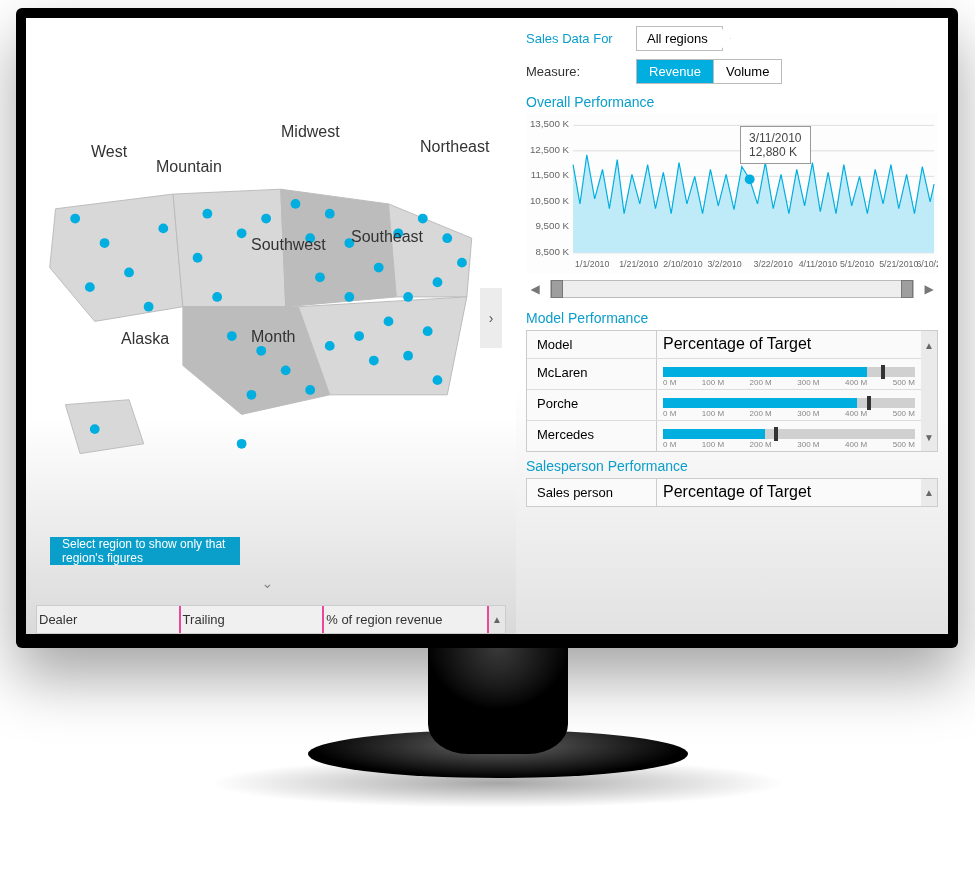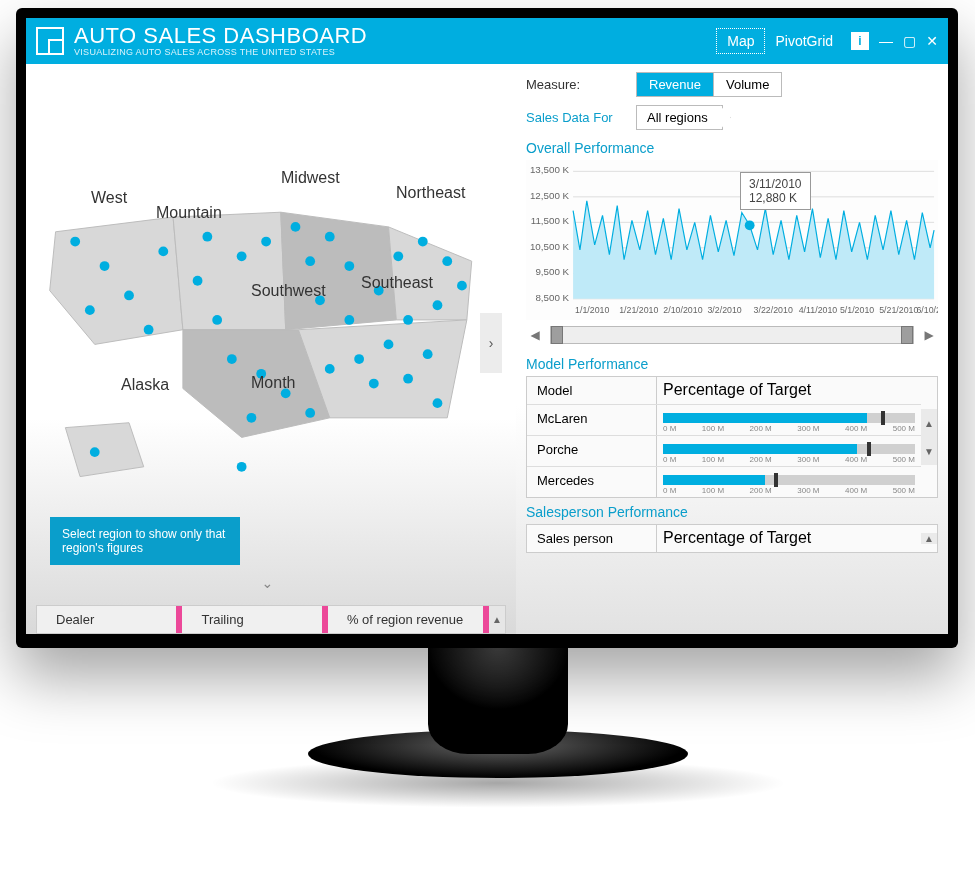--- a/index.html
+++ b/index.html
@@ -54,35 +54,35 @@
   .right { width:432px; padding:8px 10px 0 10px; display:flex; flex-direction:column; background:linear-gradient(#fff 60%, #e2e2e2 100%);}
   
   .map-area { flex:1; position:relative; min-height:320px;}
   .map-svg { width:100%; height:100%; }
   .region-label { position:absolute; font-size:16px; color:#333; pointer-events:none; }
   .dot { fill:#00aee0; }
   .map-state { fill:#d8d8d8; stroke:#bbb; stroke-width:1; }
   .map-state.dark { fill:#bcbcbc; }
   .hint-box {
     position:absolute; left:14px; bottom:40px;
-    width:190px; padding:10px 12px;
+    width:190px; padding:0 12px;
     background:#0a9ecb; color:#fff; font-size:12px;
   }
   .map-nav {
     position:absolute; right:4px; top:45%;
     width:22px; height:60px; background:#ececec;
     display:flex; align-items:center; justify-content:center;
     font-size:14px; color:#555; cursor:pointer;
   }
   .expand { position:absolute; left:48%; bottom:14px; color:#888; font-size:14px;}
   
   .section-link { color:#0a9ecb; font-size:14px; padding:6px 2px;}
   .grid { border:1px solid #ccc; background:#f5f5f5;}
   .grid-row { display:flex; }
-  .grid-cell { padding:6px 19px; font-size:13px; border-right:6px solid #ec4899; }
+  .grid-cell { padding:6px 2px; font-size:13px; border-right:2px solid #ec4899; }
   .grid-cell:last-child{border-right:none;}
   .grid .hdr { background:#f0f0f0; color:#333; }
   .scroll-up { width:16px; background:#e6e6e6; color:#666; font-size:10px; display:flex; align-items:center; justify-content:center;}
   
   .filters .row { display:flex; align-items:center; margin-bottom:8px; }
   .filters .lbl { width:110px; font-size:13px; color:#333; }
   .filters .lbl.accent { color:#0a9ecb; }
   .crumb { border:1px solid #bbb; padding:4px 14px 4px 10px; font-size:13px; position:relative; background:#fff;}
   .crumb::after{ content:""; position:absolute; right:-9px; top:-1px; bottom:-1px; width:10px;
     background:linear-gradient(135deg,#fff 50%, transparent 50%) top/100% 50% no-repeat,
@@ -105,21 +105,21 @@
   .tooltip {
     position:absolute; padding:4px 8px; border:1px solid #999; background:#fff;
     font-size:12px; color:#444; white-space:nowrap;
   }
   .slider-row { display:flex; align-items:center; margin:6px 0 10px; }
   .slider-arrow { width:18px; text-align:center; color:#777; font-size:12px; cursor:pointer;}
   .slider-track { flex:1; height:18px; background:#eee; border:1px solid #bbb; position:relative; margin:0 6px;}
   .slider-thumb { position:absolute; top:-1px; bottom:-1px; width:12px; background:#9e9e9e; border:1px solid #777;}
   .sl-left { left:0;} .sl-right{ right:0;}
   
-  .perf { border:1px solid #ccc; background:#fafafa;align-items:center; }
+  .perf { border:1px solid #ccc; background:#fafafa; }
   .perf-row { display:flex; border-bottom:1px solid #ddd; }
   .perf-row:last-child{border-bottom:none;}
   .perf-model { width:130px; padding:6px 10px; font-size:13px; border-right:1px solid #ccc;}
   .perf-bar-cell { flex:1; padding:4px 6px 2px; position:relative;}
   .perf-track { height:10px; background:#d0d0d0; position:relative; margin-top:4px;}
   .perf-fill { position:absolute; left:0; top:0; bottom:0; background:#00aee0;}
   .perf-marker { position:absolute; top:-2px; bottom:-2px; width:4px; background:#333;}
   .perf-ticks { display:flex; justify-content:space-between; font-size:8px; color:#888; margin-top:1px;}
   .perf-scroll { width:16px; background:#eaeaea; color:#666; font-size:10px; display:flex; align-items:center; justify-content:center;}
   
@@ -145,36 +145,20 @@
 </head>
 <body>
 
 <div class="shadow"></div>
 <div class="stand-base"></div>
 <div class="stand-neck"></div>
 
 <div class="monitor">
   <div class="screen">
 
-    <div class="titlebar">
-      <div class="logo"></div>
-      <div>
-        <div class="title-main">AUTO SALES DASHBOARD</div>
-        <div class="title-sub">VISUALIZING AUTO SALES ACROSS THE UNITED STATES</div>
-      </div>
-      <div class="spacer"></div>
-      <div class="tb-btn boxed">Map</div>
-      <div class="tb-btn">PivotGrid</div>
-      <div class="tb-icon">
-          <div class="info-box">i</div>
-        </div>
-      <div class="wc">—</div>
-      <div class="wc">▢</div>
-      <div class="wc">✕</div>
-    </div>
 
     <div class="content">
 
       <div class="left">
         <div class="map-area">
           <svg class="map-svg" viewBox="0 0 480 340">
 
             <path class="map-state" d="M20,60 L140,45 L150,160 L60,175 L14,120 Z"></path>
             <path class="map-state" d="M140,45 L250,40 L255,160 L150,160 Z"></path>
             <path class="map-state dark" d="M250,40 L360,55 L368,150 L255,160 Z"></path>
@@ -220,23 +204,23 @@
                 <circle class="dot" cx="410" cy="235" r="5"></circle>
               <circle class="dot" cx="175" cy="65" r="5"></circle>
                 <circle class="dot" cx="115" cy="160" r="5"></circle>
               <circle class="dot" cx="60" cy="285" r="5"></circle>
                 <circle class="dot" cx="210" cy="300" r="5"></circle>
             </g>
           </svg>
           <div class="region-label" style="left:55px; top:115px;">West</div>
           <div class="region-label" style="left:120px; top:130px;">Mountain</div>
           <div class="region-label" style="left:245px; top:95px;">Midwest</div>
-          <div class="region-label" style="left:360px; top:110px;">Northeast</div>
+          <div class="region-label" style="left:384px; top:110px;">Northeast</div>
           <div class="region-label" style="left:215px; top:208px;">Southwest</div>
-          <div class="region-label" style="left:325px; top:200px;">Southeast</div>
+          <div class="region-label" style="left:315px; top:200px;">Southeast</div>
           <div class="region-label" style="left:85px; top:275px;margin-top:27px;">Alaska</div>
           <div class="region-label" style="left:215px; top:300px;">Month</div>
 
           <div class="hint-box">Select region to show only that region's figures</div>
           <div class="map-nav">›</div>
           <div class="expand">⌄</div>
         </div>
 
         <div class="grid">
           <div class="grid-row hdr">
@@ -244,29 +228,29 @@
             <div class="grid-cell" style="flex:1.3">Trailing</div>
             <div class="grid-cell" style="flex:1.5">% of region revenue</div>
             <div class="scroll-up">▲</div>
           </div>
         </div>
       </div>
 
       <div class="right">
         <div class="filters">
           <div class="row">
+            <div class="lbl accent">Sales Data For</div>
+            <div class="crumb">All regions</div>
+          </div>
+          <div class="row">
             <div class="lbl">Measure:</div>
             <div class="seg">
               <div class="opt on">Revenue</div>
               <div class="opt">Volume</div>
             </div>
-          </div>
-          <div class="row">
-            <div class="lbl accent">Sales Data For</div>
-            <div class="crumb">All regions</div>
           </div>
         </div>
 
         <div class="sect-title">Overall Performance</div>
         <div class="chart-box">
           <svg class="chart-svg" viewBox="0 0 420 160">
             <g class="axis-y">
               <text x="44" y="12" text-anchor="end">13,500 K</text>
               <text x="44" y="38" text-anchor="end">12,500 K</text>
               <text x="44" y="64" text-anchor="end">11,500 K</text>

